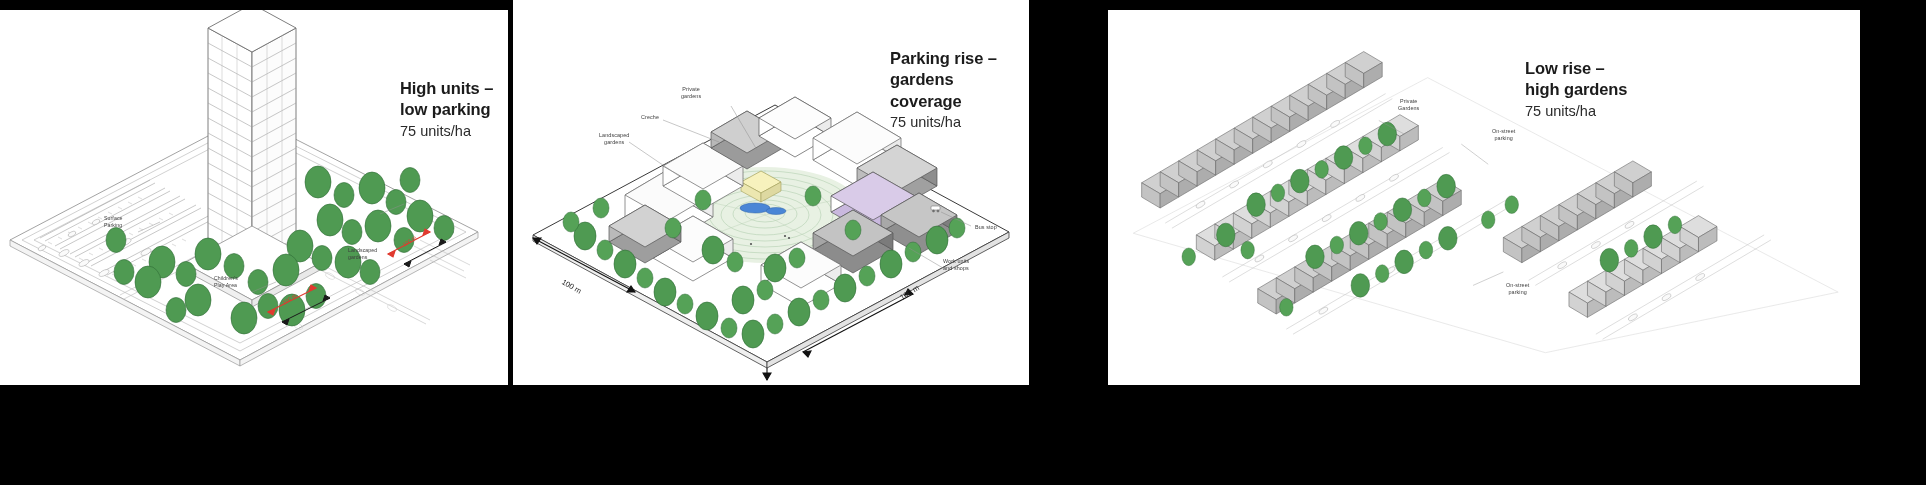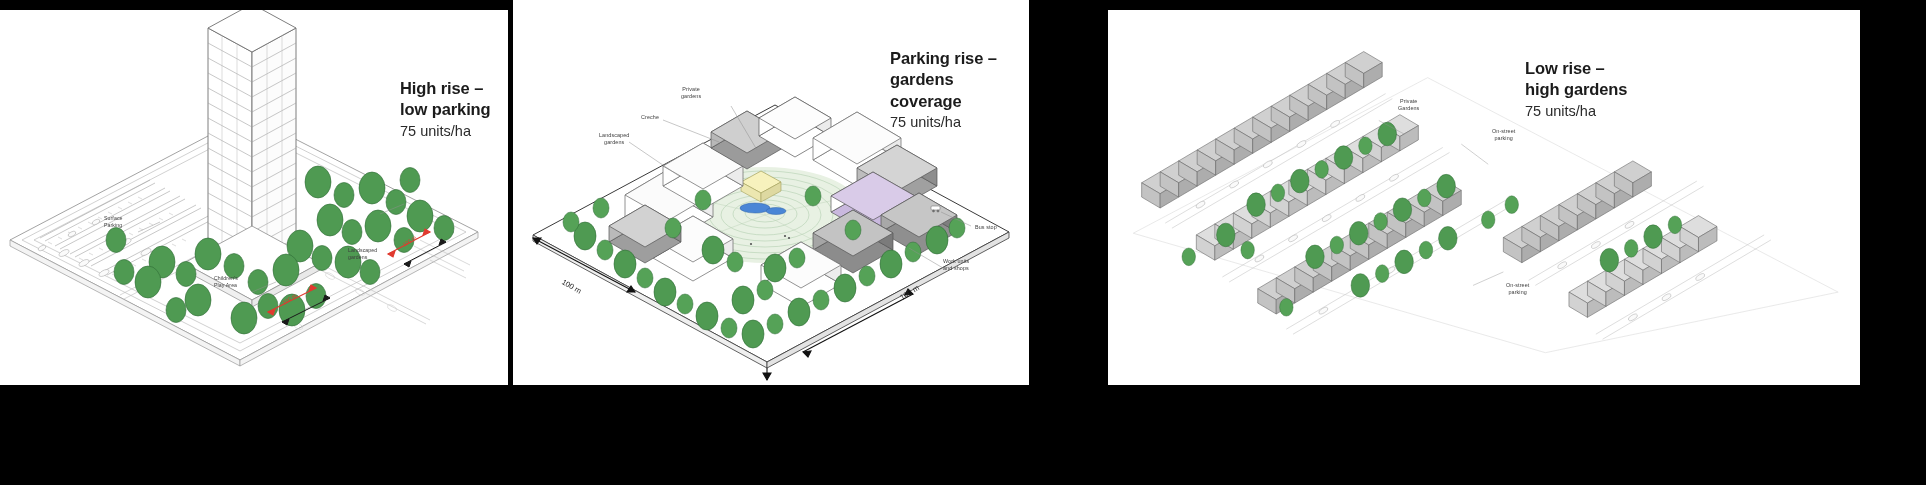--- a/index.html
+++ b/index.html
@@ -266,21 +266,21 @@
       <div class="lbl" style="left:214px; top:265px;">Children's
 Play Area</div>
       <div class="lbl" style="left:348px; top:237px;">Landscaped
 gardens</div>
 
       <div class="dim rot-l" style="left:282px; top:286px; font-size:5.4px; color:#e03a2f;">100 m</div>
       <div class="dim rot-l" style="left:402px; top:228px; font-size:5.4px; color:#e03a2f;">100 m</div>
     </div>
 
     <div class="title-block" id="title-left">
-      <div class="title-line">High rise –</div>
+      <div class="title-line">High units –</div>
       <div class="title-line">low parking</div>
       <div class="title-sub">75 units/ha</div>
     </div>
   </div>
 
   <div class="panel" id="panel-mid">
     <div class="scene">
       <svg class="iso" viewBox="0 0 516 385">
         <defs>
           <g id="mt">

